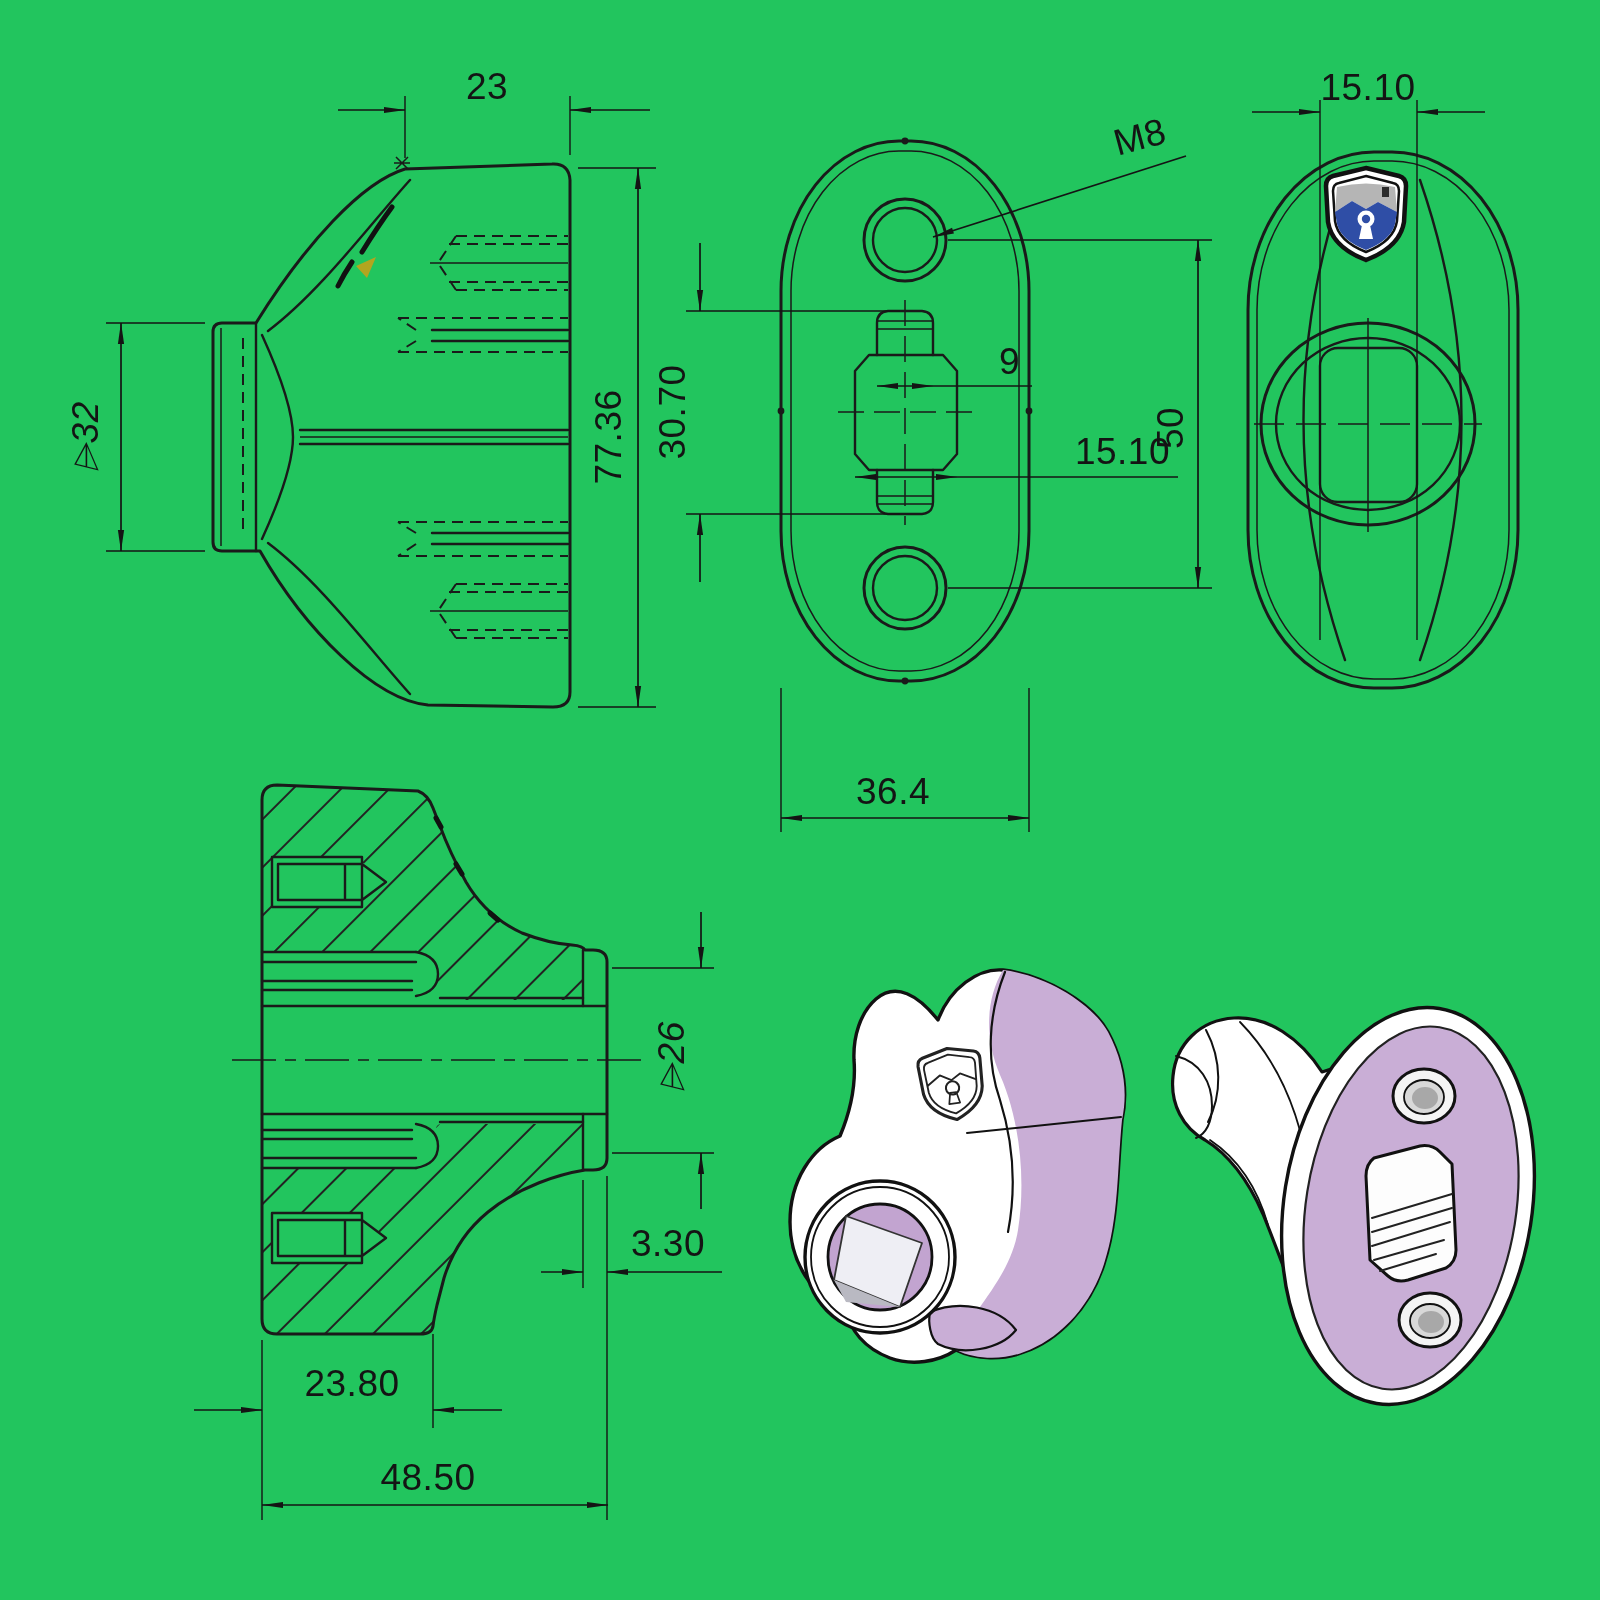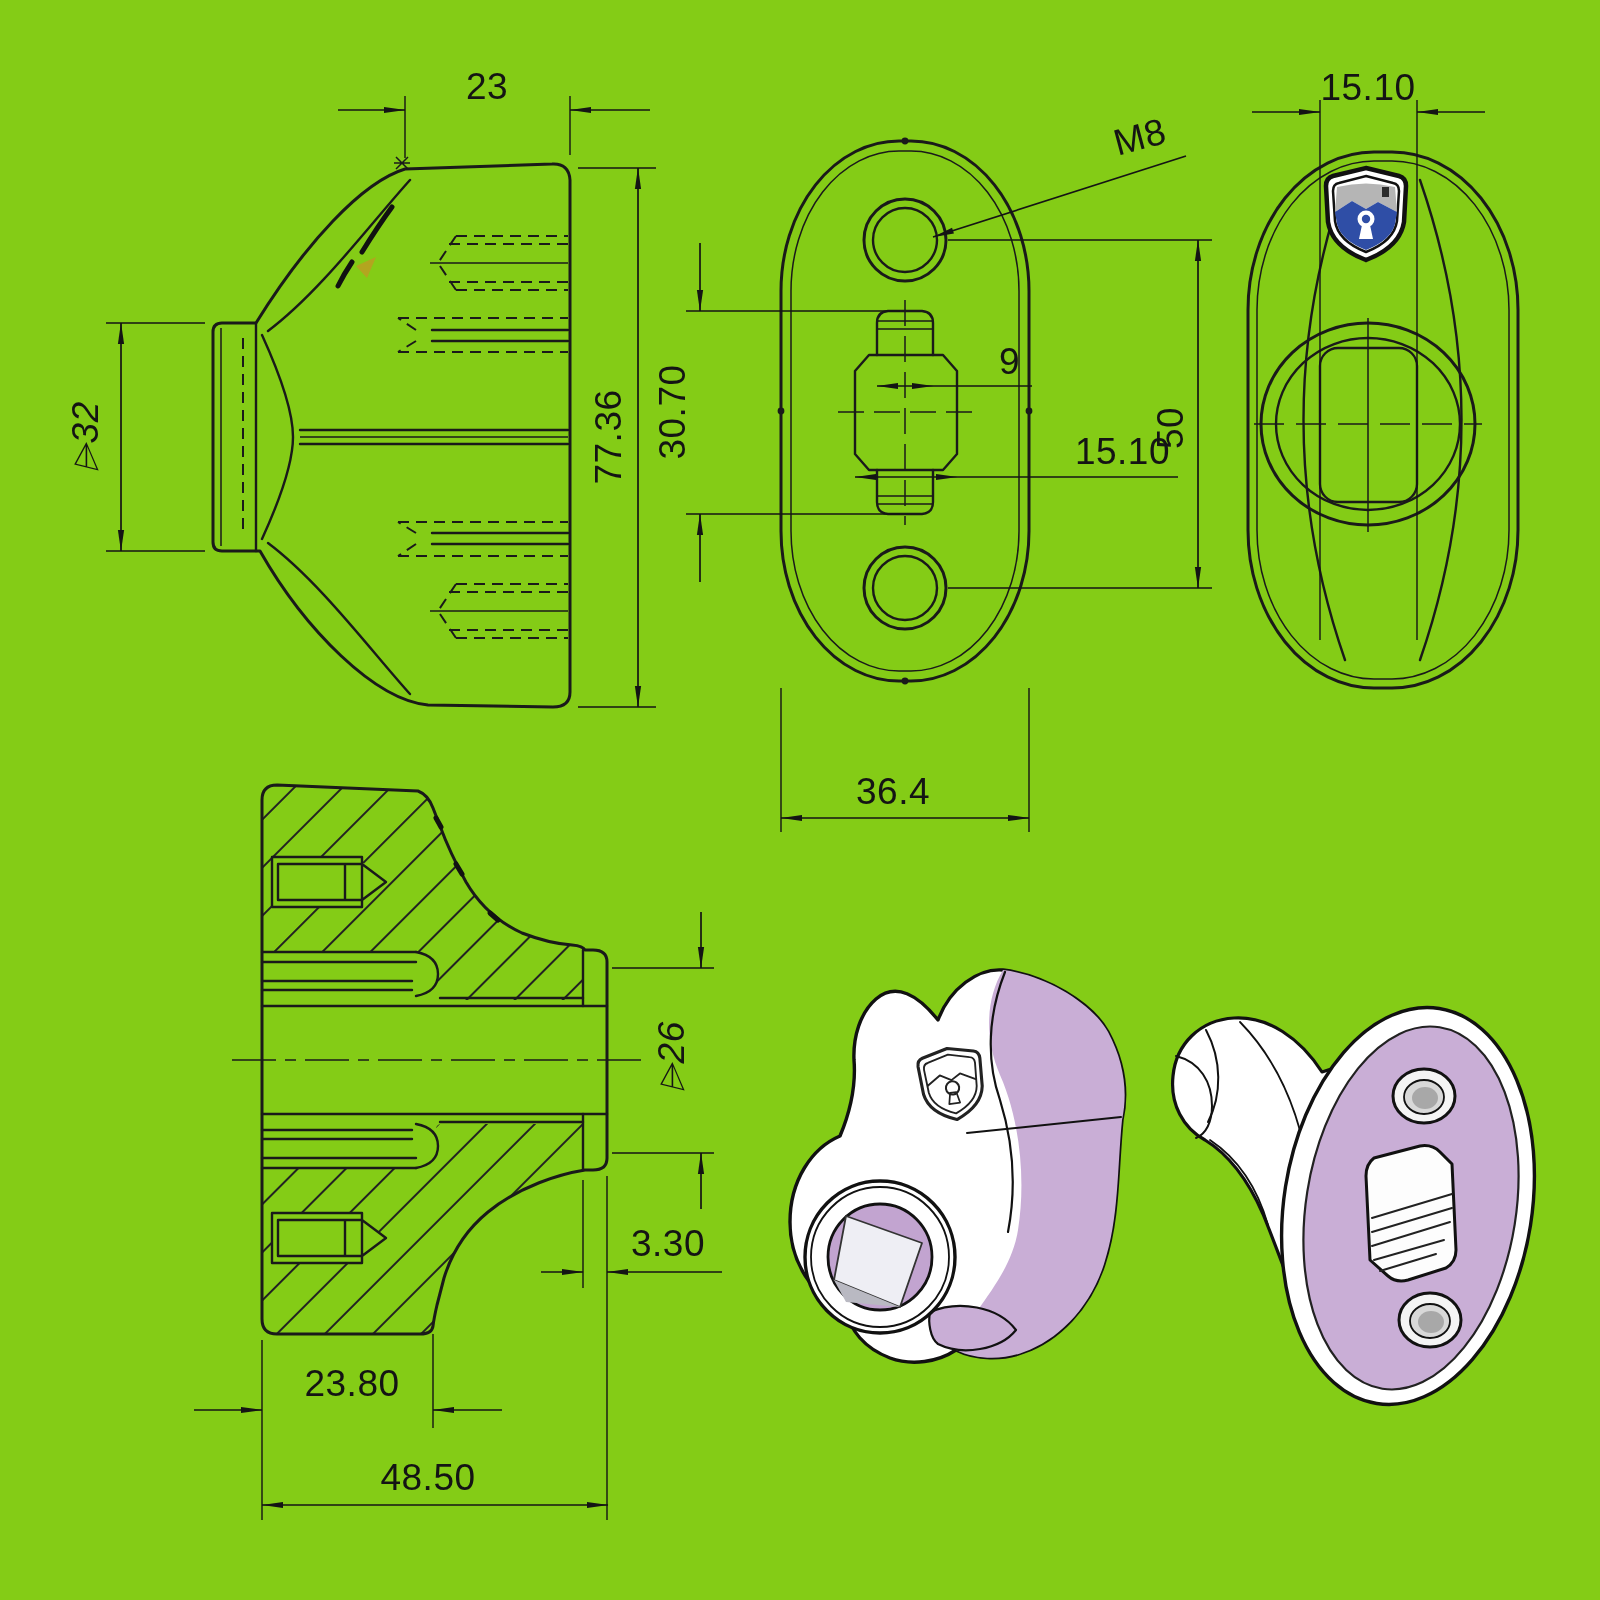--- a/index.html
+++ b/index.html
@@ -1,19 +1,19 @@
 <!DOCTYPE html>
 <html><head>
 <meta charset="utf-8">
 <style>
   html,body{margin:0;padding:0;background:#ffffff;}
   .canvas{
     position:relative;
     width:1600px;height:1600px;
-    background:#84cc16;
+    background:#22c55e;
     font-family:"Liberation Sans", sans-serif;
     overflow:hidden;
   }
   svg{display:block;}
   .outline{fill:none;stroke:#1a1a1a;stroke-width:3;stroke-linejoin:round;stroke-linecap:round;}
   .thick{fill:none;stroke:#1a1a1a;stroke-width:2.4;stroke-linejoin:round;stroke-linecap:round;}
   .thin{fill:none;stroke:#1a1a1a;stroke-width:1.5;}
   .dashed{fill:none;stroke:#1a1a1a;stroke-width:2;stroke-dasharray:11 7;}
   .cline{fill:none;stroke:#1a1a1a;stroke-width:1.4;stroke-dasharray:44 9 11 9;}
   .dim{fill:none;stroke:#141414;stroke-width:1.7;}

